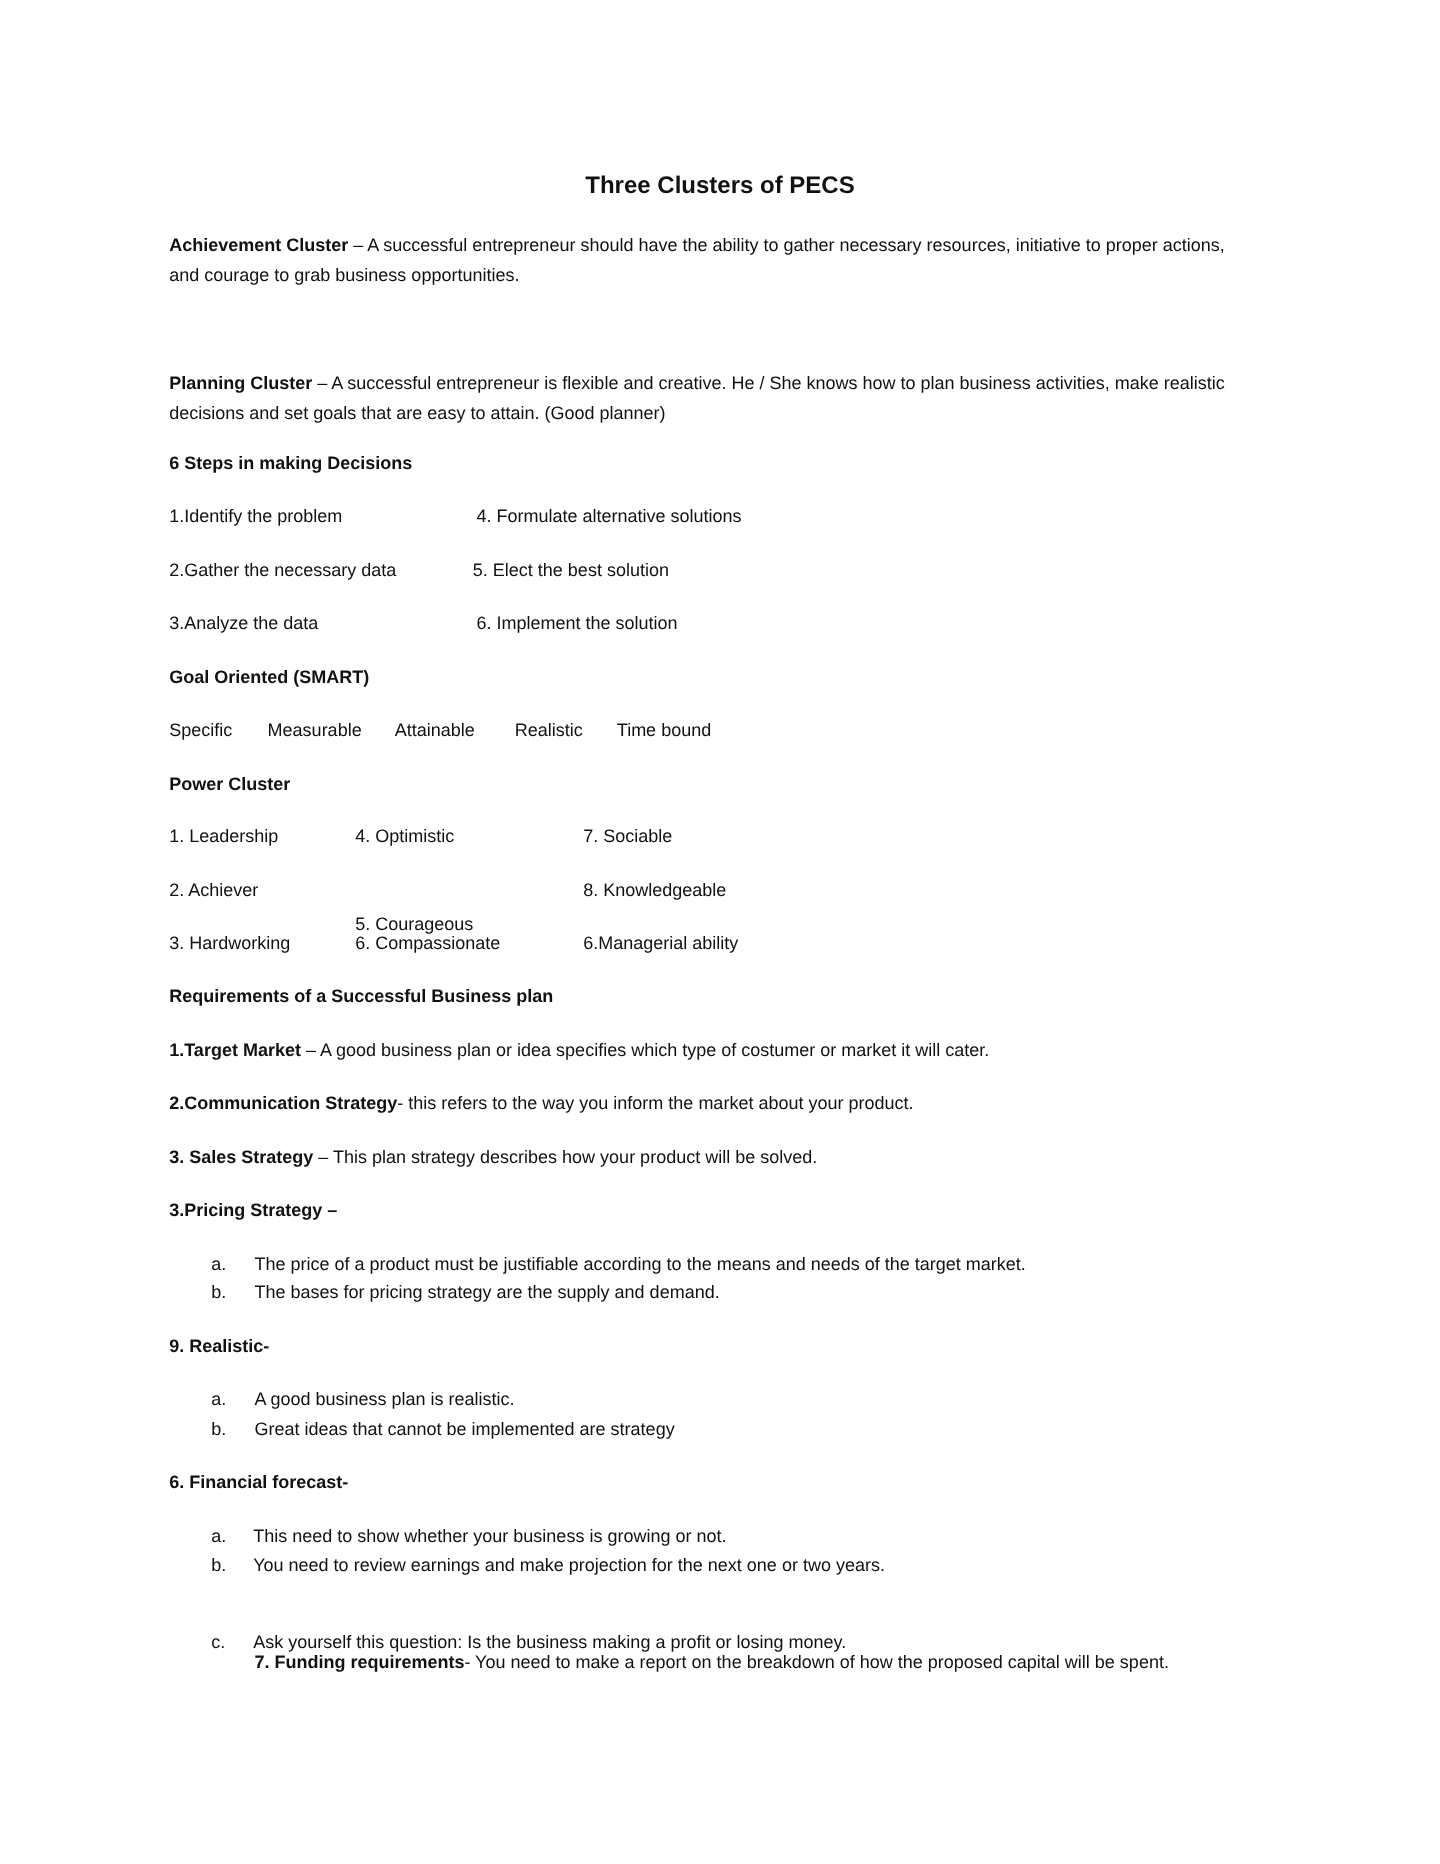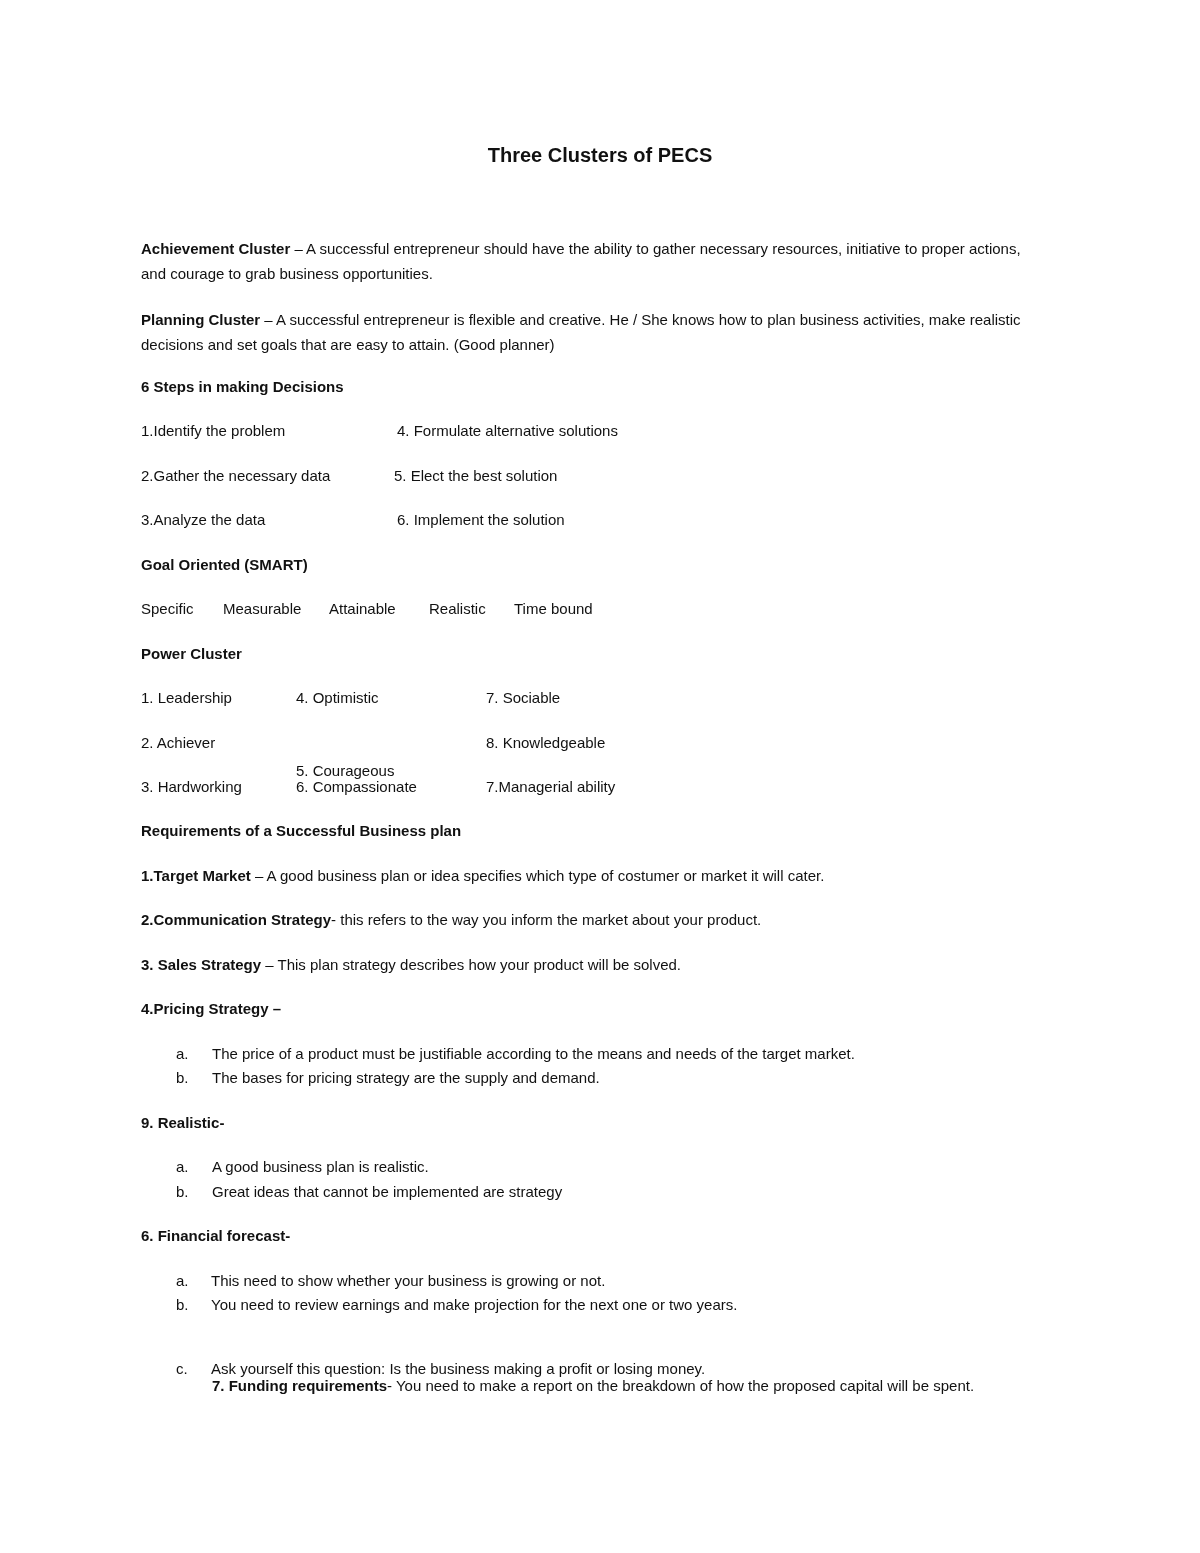--- a/index.html
+++ b/index.html
@@ -13,21 +13,21 @@
     .para { left: 141px; width: 900px; white-space: normal; line-height: 25px; }
     b { font-weight: bold; }
     .h { font-weight: bold; }
     .lbl { display: inline-block; width: 71px; }
   </style>
 </head>
 <body>
 
 <div class="abs title">Three Clusters of PECS</div>
 
-<div class="abs para" style="top:192px;margin-top:44px;">
+<div class="abs para" style="top:192px;">
   <b>Achievement Cluster</b><span> – A successful entrepreneur should have the ability to gather necessary resources, initiative to proper actions, and courage to grab business opportunities.</span>
 </div>
 
 <div class="abs para" style="top:307px;">
   <b>Planning Cluster</b><span> – A successful entrepreneur is flexible and creative. He / She knows how to plan business activities, make realistic decisions and set goals that are easy to attain. (Good planner)</span>
 </div>
 
 <div class="abs h" style="left:141px; top:378px;">6 Steps in making Decisions</div>
 <div class="abs" style="left:141px; top:422px;">1.Identify the problem</div>
 <div class="abs" style="left:141px; top:467px;">2.Gather the necessary data</div>
@@ -45,35 +45,35 @@
 
 <div class="abs h" style="left:141px; top:645px;">Power Cluster</div>
 <div class="abs" style="left:141px; top:689px;">1. Leadership</div>
 <div class="abs" style="left:141px; top:734px;">2. Achiever</div>
 <div class="abs" style="left:141px; top:778px;">3. Hardworking</div>
 <div class="abs" style="left:296px; top:689px;">4. Optimistic</div>
 <div class="abs" style="left:296px; top:734px;margin-top:28px;">5. Courageous</div>
 <div class="abs" style="left:296px; top:778px;">6. Compassionate</div>
 <div class="abs" style="left:486px; top:689px;">7. Sociable</div>
 <div class="abs" style="left:486px; top:734px;">8. Knowledgeable</div>
-<div class="abs" style="left:486px; top:778px;">7.Managerial ability</div>
+<div class="abs" style="left:486px; top:778px;">6.Managerial ability</div>
 
 <div class="abs h" style="left:141px; top:822px;">Requirements of a Successful Business plan</div>
 
 <div class="abs" style="left:141px; top:867px;">
   <b>1.Target Market</b><span> – A good business plan or idea specifies which type of costumer or market it will cater.</span>
 </div>
 <div class="abs" style="left:141px; top:911px;">
   <b>2.Communication Strategy</b><span>- this refers to the way you inform the market about your product.</span>
 </div>
 <div class="abs" style="left:141px; top:956px;">
   <b>3. Sales Strategy</b><span> – This plan strategy describes how your product will be solved.</span>
 </div>
 
-<div class="abs h" style="left:141px; top:1000px;">4.Pricing Strategy –</div>
+<div class="abs h" style="left:141px; top:1000px;">3.Pricing Strategy –</div>
 <div class="abs" style="left:176px; top:1045px;"><span class="lbl" style="width:36px">a.</span><span>The price of a product must be justifiable according to the means and needs of the target market.</span></div>
 <div class="abs" style="left:176px; top:1069px;"><span class="lbl" style="width:36px">b.</span><span>The bases for pricing strategy are the supply and demand.</span></div>
 
 <div class="abs h" style="left:141px; top:1114px;">9. Realistic-</div>
 <div class="abs" style="left:176px; top:1158px;"><span class="lbl" style="width:36px">a.</span><span>A good business plan is realistic.</span></div>
 <div class="abs" style="left:176px; top:1183px;"><span class="lbl" style="width:36px">b.</span><span>Great ideas that cannot be implemented are strategy</span></div>
 
 <div class="abs h" style="left:141px; top:1227px;">6. Financial forecast-</div>
 <div class="abs" style="left:176px; top:1272px;"><span class="lbl" style="width:35px">a.</span><span>This need to show whether your business is growing or not.</span></div>
 <div class="abs" style="left:176px; top:1296px;"><span class="lbl" style="width:35px">b.</span><span>You need to review earnings and make projection for the next one or two years.</span></div>

